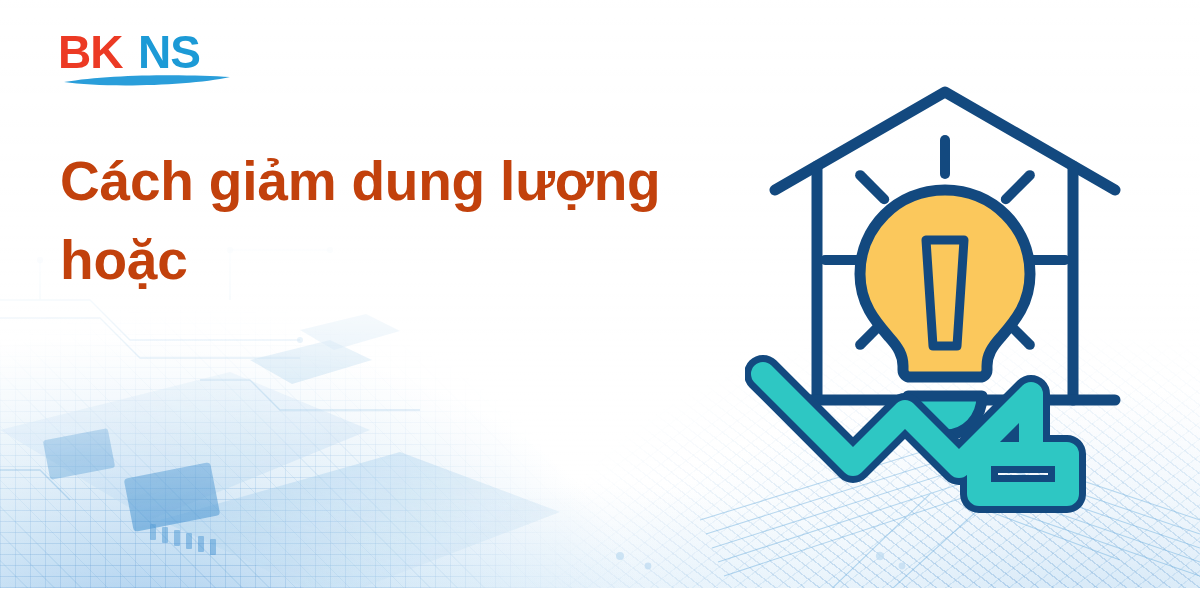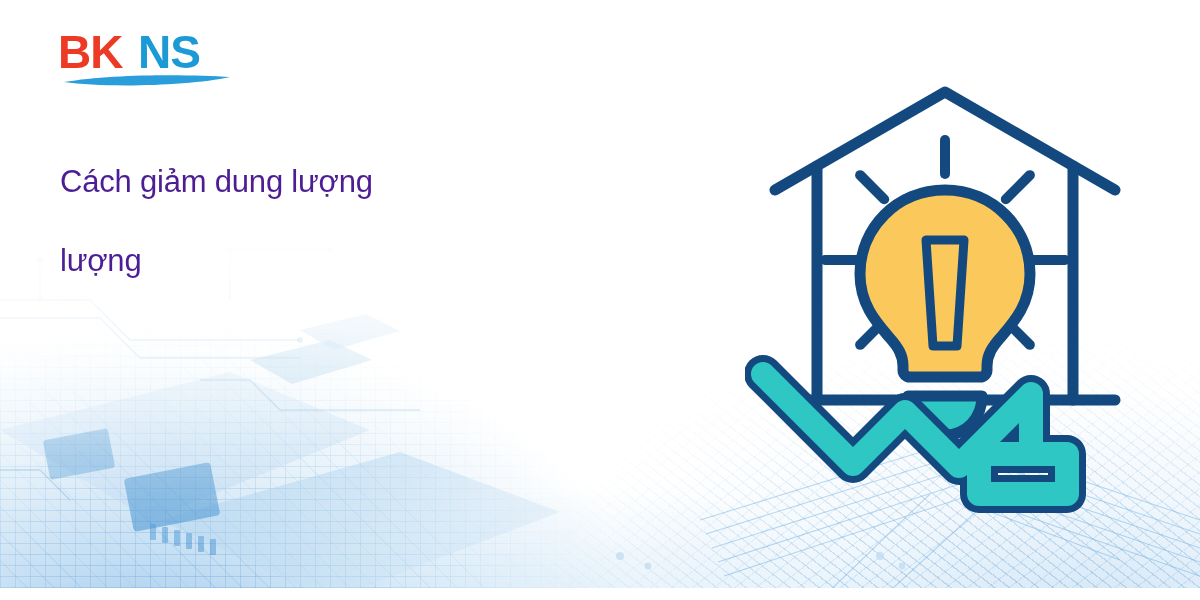--- a/index.html
+++ b/index.html
@@ -70,24 +70,24 @@
   
   #headline {
     position: absolute;
     left: 60px;
     top: 142px;
     width: 680px;
   }
   #headline .line {
     display: block;
     font-family: "Liberation Sans", "DejaVu Sans", sans-serif;
-    font-weight: 400;
-    font-size: 31px;
+    font-weight: 700;
+    font-size: 55px;
     line-height: 79px;
-    color: #4c1d95;
+    color: #c2410c;
     white-space: nowrap;
     letter-spacing: -0.2px;
   }
 
   
   #illustration {
     position: absolute;
     left: 745px;
     top: 78px;
     width: 400px;
@@ -194,21 +194,21 @@
   <div id="logo">
     <svg width="180" height="64" viewBox="0 0 180 64">
       <text x="0" y="38" class="logo-word" font-family="Liberation Sans, DejaVu Sans, sans-serif" font-size="46" font-weight="bold" letter-spacing="-1" fill="#EC3A24">BK</text>
       <text x="80" y="38" font-family="Liberation Sans, DejaVu Sans, sans-serif" font-size="46" font-weight="bold" letter-spacing="-1" fill="#1C9AD6">NS</text>
       <path d="M6,52 C52,44 130,44 172,47 C132,56 46,58 6,52 Z" fill="#2A9EDA"></path>
     </svg>
   </div>
 
   <div id="headline">
     <span class="line">Cách giảm dung lượng</span>
-    <span class="line">lượng</span>
+    <span class="line">hoặc</span>
   </div>
 
   <div id="illustration">
     <svg width="400" height="445" viewBox="0 0 400 445">
 
       <g fill="none" stroke="#13497F" stroke-width="11" stroke-linecap="round" stroke-linejoin="round">
         <path d="M30,112 L200,14 L370,112"></path>
         <path d="M72,88 L72,322"></path>
         <path d="M328,88 L328,322"></path>
         <path d="M30,322 L370,322"></path>

